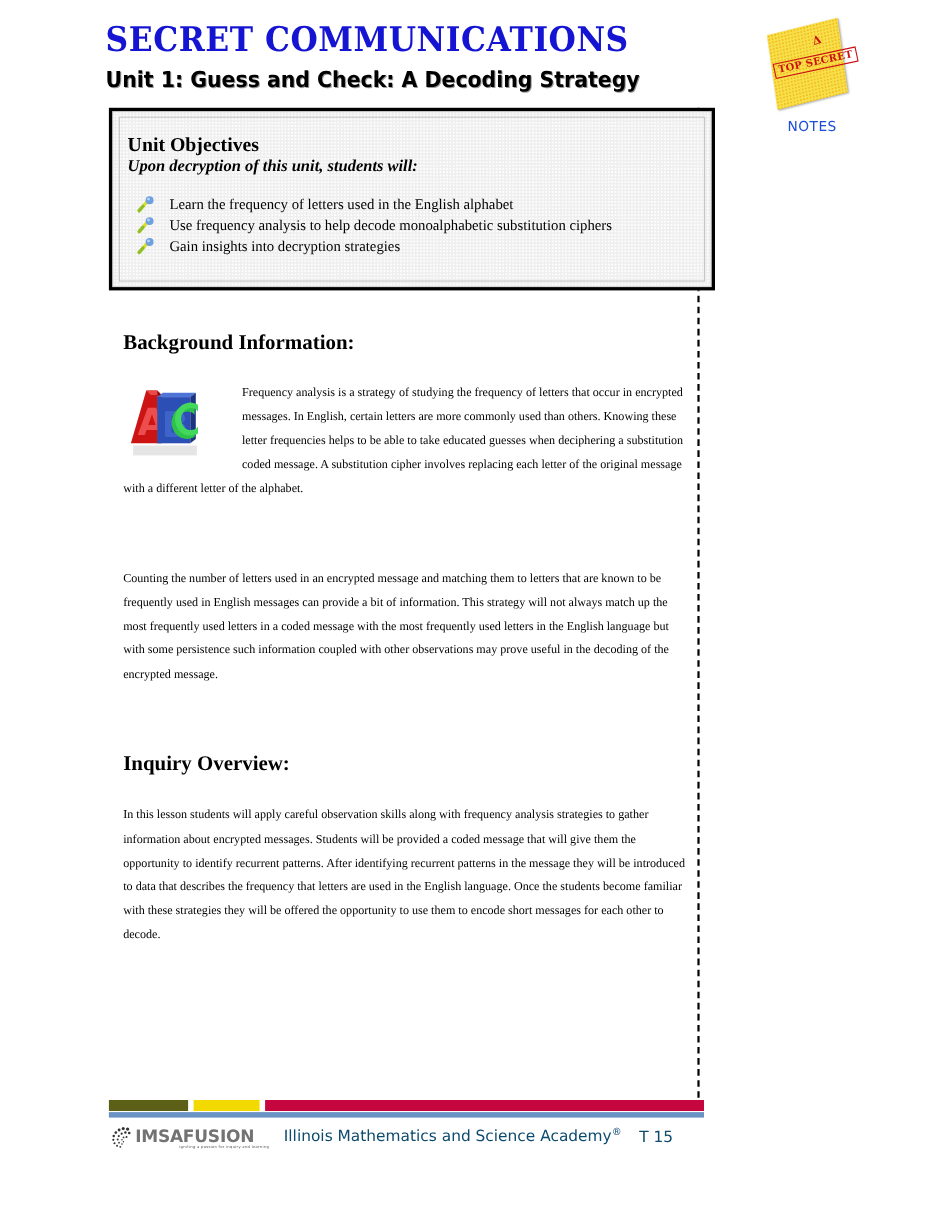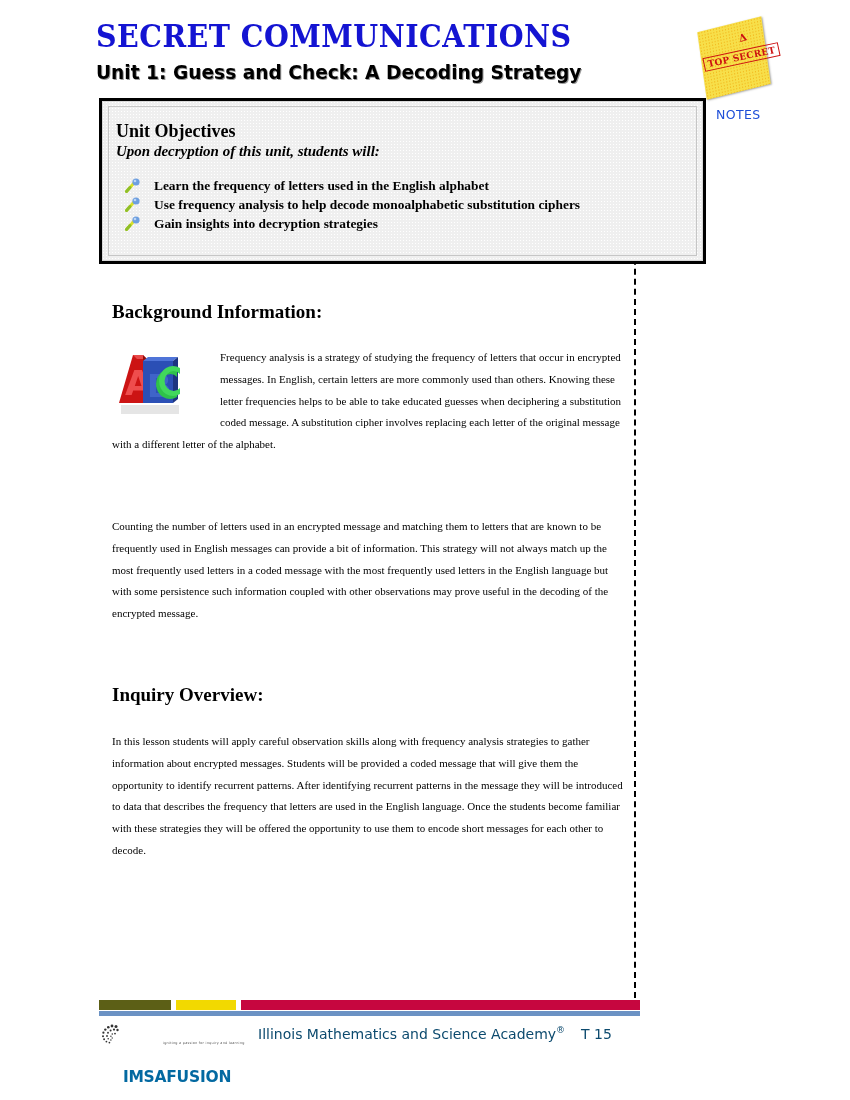--- a/index.html
+++ b/index.html
@@ -112,21 +112,21 @@
     width: 0;
     height: 900px;
     border-left: 2px dashed #000;
   }
 
   
   .objectives-box {
     position: absolute;
     left: 99px;
     top: 98px;
-    width: 607px;
+    width: 551px;
     height: 166px;
     background-color: #efefef;
     background-image:
       radial-gradient(circle, #ffffff 0.6px, transparent 0.7px);
     background-size: 3px 3px;
     border: 3.5px solid #000;
     box-sizing: border-box;
     box-shadow: inset 0 0 0 1px #d8d8d8;
   }
   .objectives-inner {
@@ -154,21 +154,21 @@
   .obj-list {
     position: absolute;
     left: 18px;
     top: 76px;
     width: 470px;
   }
   .obj-item {
     position: relative;
     padding-left: 34px;
     font-family: "Liberation Serif", serif;
-    font-weight: bold;
+    font-weight: normal;
     font-size: 13.4px;
     line-height: 18px;
     margin-bottom: 1px;
   }
   .pin-icon {
     position: absolute;
     left: 4px;
     top: 1px;
     width: 18px;
     height: 16px;
@@ -237,22 +237,21 @@
     height: 30px;
   }
   .logo-text {
     position: absolute;
     left: 24px;
     top: 2px;
     font-family: "DejaVu Sans", sans-serif;
     font-weight: bold;
     font-size: 15.5px;
     letter-spacing: -0.3px;
-    color: #0369a1;
-    margin-top: 44px;
+    color: #737373;
   }
   .logo-text .fusion { letter-spacing: -0.2px; }
   .logo-tagline {
     position: absolute;
     left: 64px;
     top: 19px;
     font-family: "DejaVu Sans", sans-serif;
     font-size: 3.4px;
     letter-spacing: 0.25px;
     color: #555;

